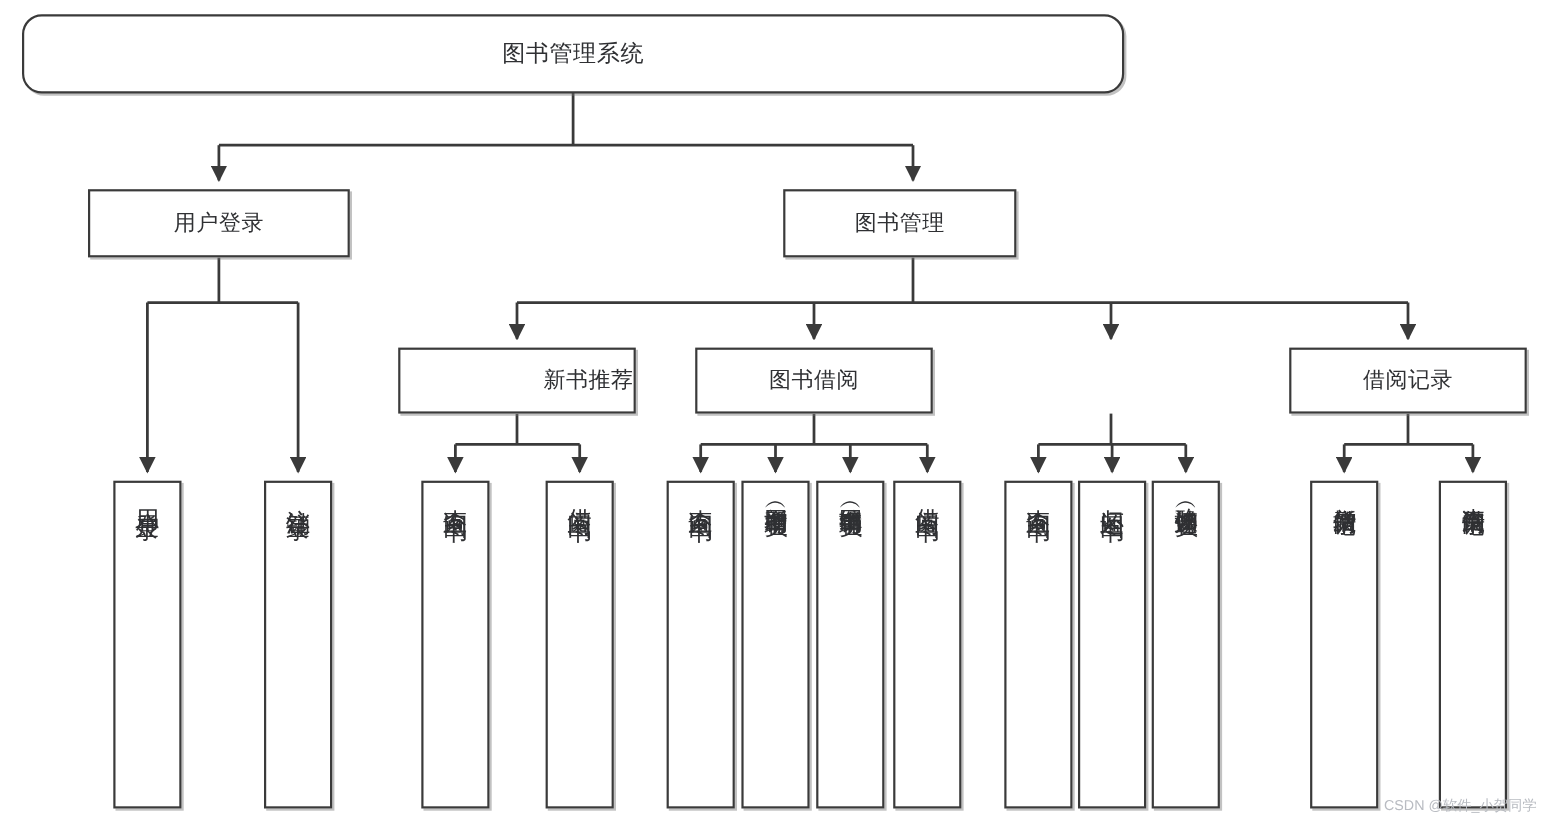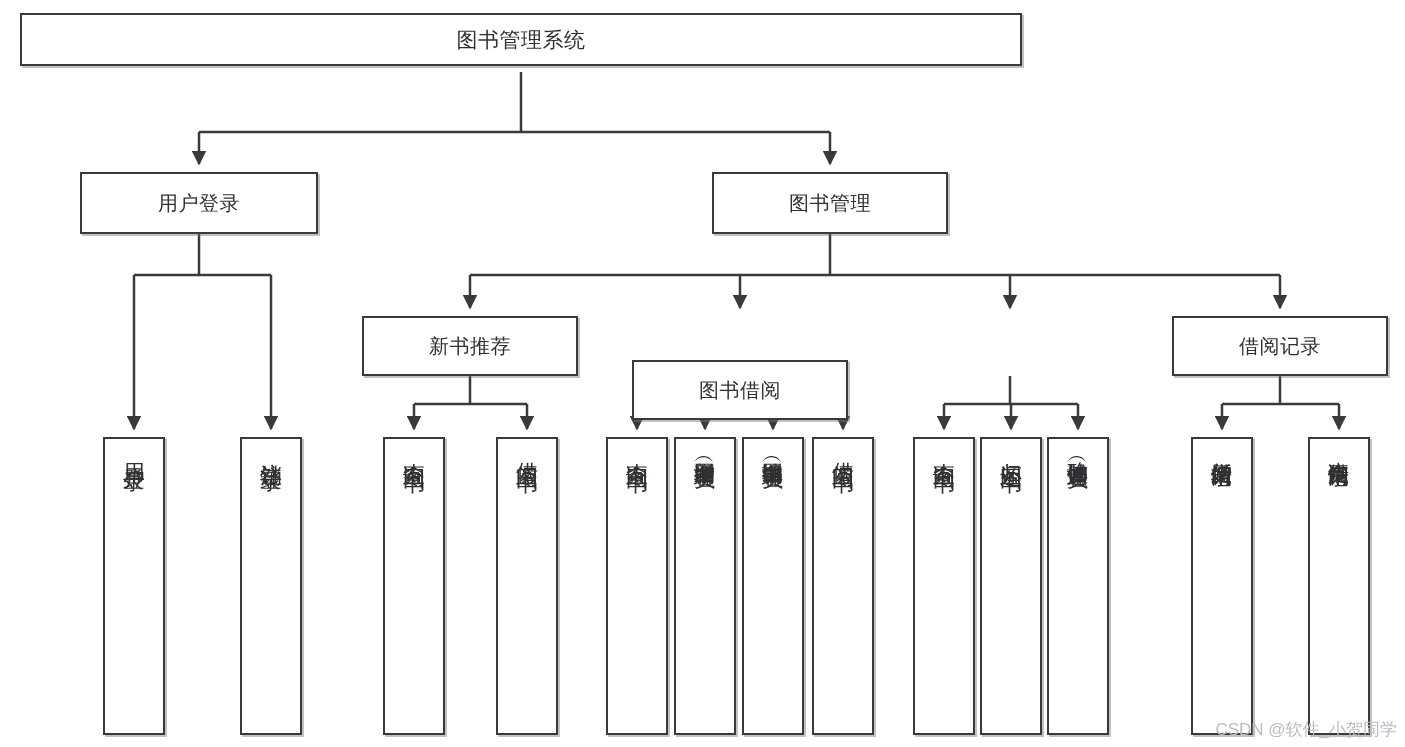--- a/index.html
+++ b/index.html
@@ -72,21 +72,21 @@
   }
   .node.leaf.tall .label {
     font-size: 21px;
     letter-spacing: 1px;
   }
   
   #watermark {
     position: absolute;
     right: 8px;
     bottom: 6px;
-    font-size: 17px;
+    font-size: 13px;
     color: #b9bcc2;
     white-space: nowrap;
     z-index: 5;
     font-family: "Liberation Sans", "DejaVu Sans", sans-serif;
   }
 </style>
 </head>
 <body>
 
 <div id="canvas">
@@ -136,37 +136,37 @@
       <path d="M 1011 404 L 1011 429" marker-end="url(#arrow)"></path>
       <path d="M 1078 404 L 1078 429" marker-end="url(#arrow)"></path>
 
       <path d="M 1280 376 L 1280 404"></path>
       <path d="M 1222 404 L 1339 404"></path>
       <path d="M 1222 404 L 1222 429" marker-end="url(#arrow)"></path>
       <path d="M 1339 404 L 1339 429" marker-end="url(#arrow)"></path>
     </g>
   </svg>
 
-  <div class="node root" style="left:20px; top:13px; width:1002px; height:53px;">
+  <div class="node root" style="left:20px; top:13px; width:1002px; height:72px;border-radius:18px;">
     <span class="label">图书管理系统</span>
   </div>
 
   <div class="node branch" style="left:80px; top:172px; width:238px; height:62px;">
     <span class="label">用户登录</span>
   </div>
 
-  <div class="node branch" style="left:712px; top:172px; width:236px; height:62px;">
+  <div class="node branch" style="left:712px; top:172px; width:212px; height:62px;">
     <span class="label">图书管理</span>
   </div>
 
-  <div class="node branch" style="left:362px; top:316px; width:216px; height:60px;">
+  <div class="node branch" style="left:362px; top:316px; width:216px; height:60px;justify-content:flex-end;">
     <span class="label">新书推荐</span>
   </div>
 
-  <div class="node branch" style="left:632px; top:316px; width:216px; height:60px;margin-top:44px;">
+  <div class="node branch" style="left:632px; top:316px; width:216px; height:60px;">
     <span class="label">图书借阅</span>
   </div>
 
 
   <div class="node branch" style="left:1172px; top:316px; width:216px; height:60px;align-items:center;">
     <span class="label">借阅记录</span>
   </div>
 
   <div class="node leaf" style="left:103px; top:437px; width:62px; height:298px;">
     <span class="label">用户登录</span>

